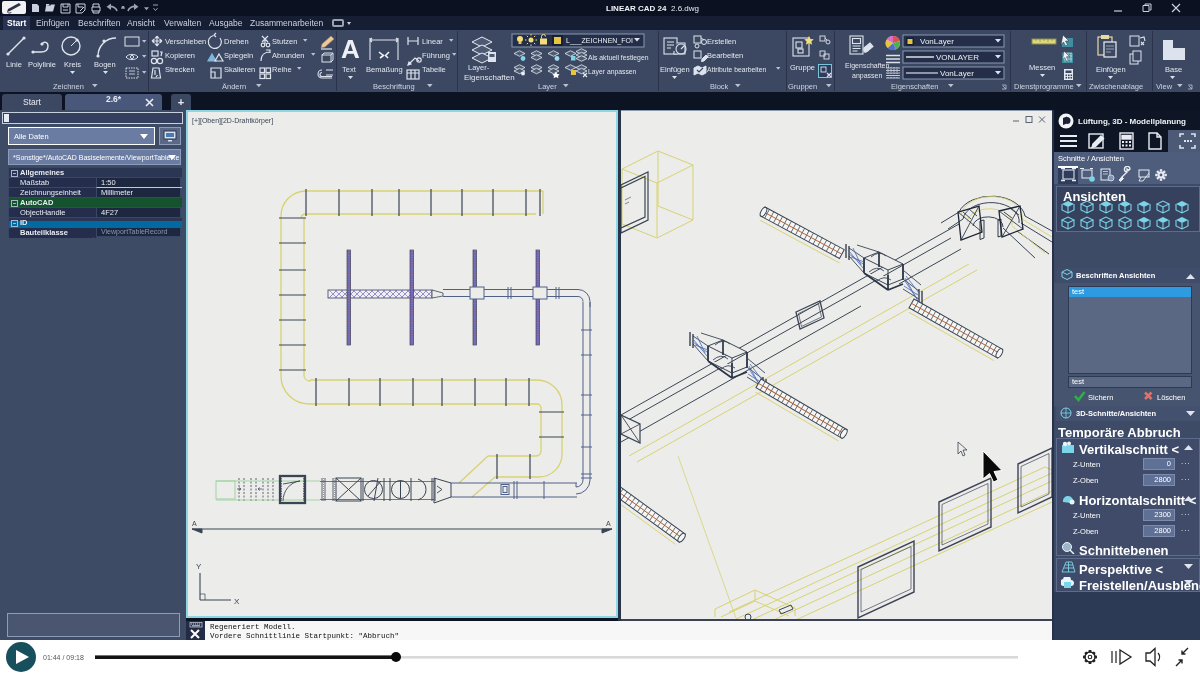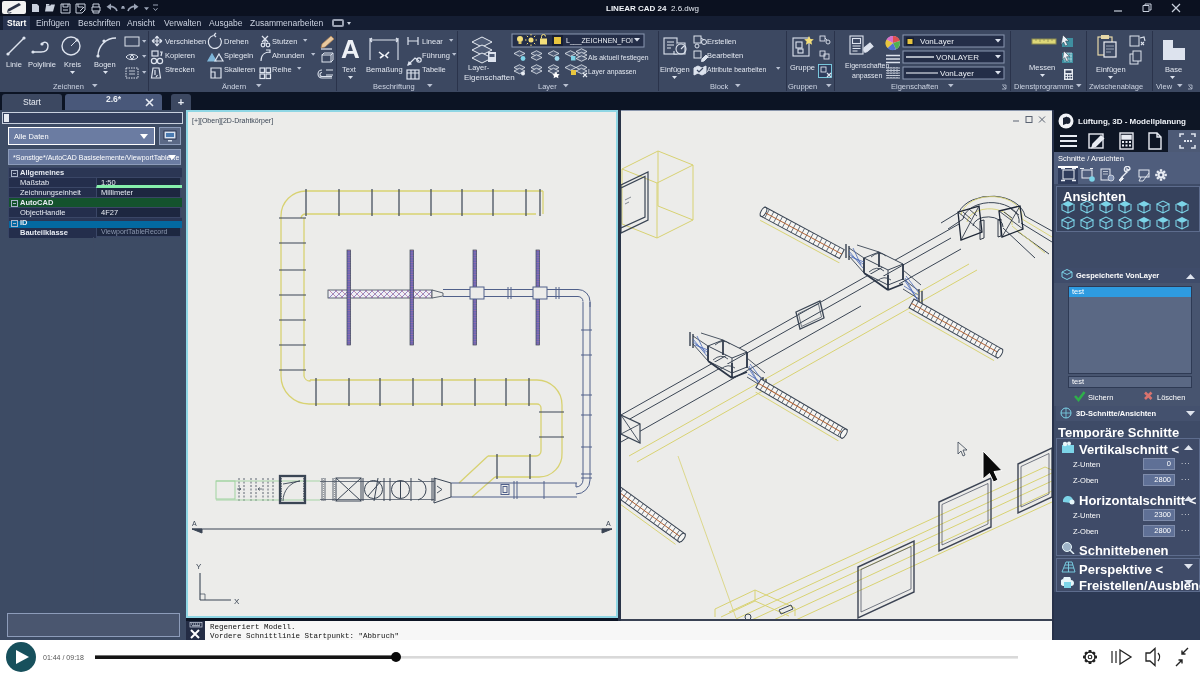--- a/index.html
+++ b/index.html
@@ -427,21 +427,21 @@
       </svg>
     </div>
 
     <div class="abs" style="left:8px;top:57px;width:173px;height:70px;background:#1d2740;border:1px solid #3a4666">
       <div class="pgrow" style="left:0;top:0;width:173px;background:#2b3654;font-weight:bold;border-bottom:1px solid #3a4666;padding-left:11px">Allgemeines</div>
       <svg width="7" height="7" style="position:absolute;left:2px;top:1.5px">
         <rect x="0.5" y="0.5" width="6" height="6" fill="none" stroke="#aab4c8"></rect>
         <path d="M2 3.5 h3" stroke="#aab4c8"></path>
       </svg>
       <div class="pgrow" style="left:0;top:10px;width:87px;background:#242e4c;border-bottom:1px solid #3a4666;padding-left:11px">Maßstab</div>
-      <div class="pgrow" style="left:87px;top:10px;width:86px;border-bottom:3px solid #86efac;border-left:1px solid #3a4666;padding-left:4px">1:50</div>
+      <div class="pgrow" style="left:87px;top:10px;width:86px;border-bottom:1px solid #86efac;border-left:1px solid #3a4666;padding-left:4px">1:50</div>
       <div class="pgrow" style="left:0;top:20px;width:87px;background:#242e4c;border-bottom:1px solid #3a4666;padding-left:11px">Zeichnungseinheit</div>
       <div class="pgrow" style="left:87px;top:20px;width:86px;border-bottom:1px solid #3a4666;border-left:1px solid #3a4666;padding-left:4px">Millimeter</div>
       <div class="pgrow" style="left:0;top:30px;width:173px;background:#14532d;font-weight:bold;border-bottom:1px solid #3a4666;padding-left:11px">AutoCAD</div>
       <svg width="7" height="7" style="position:absolute;left:2px;top:31.5px">
         <rect x="0.5" y="0.5" width="6" height="6" fill="none" stroke="#aab4c8"></rect>
         <path d="M2 3.5 h3" stroke="#aab4c8"></path>
       </svg>
       <div class="pgrow" style="left:0;top:40px;width:87px;background:#242e4c;border-bottom:1px solid #3a4666;padding-left:11px">ObjectHandle</div>
       <div class="pgrow" style="left:87px;top:40px;width:86px;border-bottom:1px solid #3a4666;border-left:1px solid #3a4666;padding-left:4px">4F27</div>
       <div class="pgrow" style="left:0;top:50px;width:173px;background:#2b3654;font-weight:bold;border-bottom:7px solid #0369a1;padding-left:11px">ID</div>
@@ -848,21 +848,21 @@
         <use href="#cubf" x="99" y="17"></use>
         <use href="#cubf" x="118" y="17"></use>
       </svg>
     </div>
 
 
     <div class="rphdr" style="top:158px;height:15px">
       <svg width="14" height="12" style="position:absolute;left:4px;top:1px">
         <path d="M2 3 l5 -2.5 5 2.5 -5 2.5 z M2 3 v5 l5 2.5 5 -2.5 v-5" stroke="#7cd4e8" fill="none"></path>
       </svg>
-      <span style="position:absolute;left:20px;top:3px">Gespeicherte VonLayer</span>
+      <span style="position:absolute;left:20px;top:3px">Beschriften Ansichten</span>
       <svg width="9" height="6" style="position:absolute;right:5px;top:5px">
         <path d="M0 6 l4.5 -5 4.5 5 z" fill="#dfe4ee"></path>
       </svg>
     </div>
     <div class="abs" style="left:14px;top:176px;width:124px;height:88px;background:#5a6884;border:1px solid #2e3a54">
       <div class="abs" style="left:0;top:0;width:122px;height:10px;background:#2e9be0;color:#fff;font-size:7.5px;padding-left:3px">test</div>
     </div>
     <div class="abs" style="left:14px;top:266px;width:124px;height:12px;background:#5a6884;border:1px solid #2e3a54;color:#fff;font-size:7.5px;padding-left:3px">test</div>
     <div class="abs" style="left:0;top:280px;width:148px;height:14px">
       <svg width="148" height="14">
@@ -876,21 +876,21 @@
     <div class="rphdr" style="top:296px;height:15px;background:#44516e">
       <svg width="13" height="13" style="position:absolute;left:4px;top:1px">
         <circle cx="6" cy="6" r="5" fill="none" stroke="#7cd4e8"></circle>
         <path d="M6 1 v10 M1 6 h10" stroke="#7cd4e8" stroke-width="0.8"></path>
       </svg>
       <span style="position:absolute;left:20px;top:3px">3D-Schnitte/Ansichten</span>
       <svg width="9" height="6" style="position:absolute;right:5px;top:5px">
         <path d="M0 0 l4.5 5 4.5 -5 z" fill="#dfe4ee"></path>
       </svg>
     </div>
-    <div class="abs rptxt" style="left:4px;top:315px">Temporäre Schnitte</div>
+    <div class="abs rptxt" style="left:4px;top:315px">Temporäre Abbruch</div>
     <div class="abs" style="left:2px;top:328px;width:144px;height:118px;background:#3f4b68;border:1px solid #5d6c8d">
       <svg width="15" height="13" style="position:absolute;left:4px;top:2px">
         <rect x="1" y="4" width="12" height="8" fill="#7cd4e8"></rect>
         <circle cx="4" cy="3" r="2.2" fill="#e8f6fa"></circle>
         <circle cx="8" cy="2.5" r="2" fill="#e8f6fa"></circle>
       </svg>
       <span class="rptxt" style="position:absolute;left:22px;top:3px">Vertikalschnitt &lt;</span>
       <svg width="9" height="6" style="position:absolute;right:6px;top:5px">
         <path d="M0 6 l4.5 -5 4.5 5 z" fill="#dfe4ee"></path>
       </svg>

